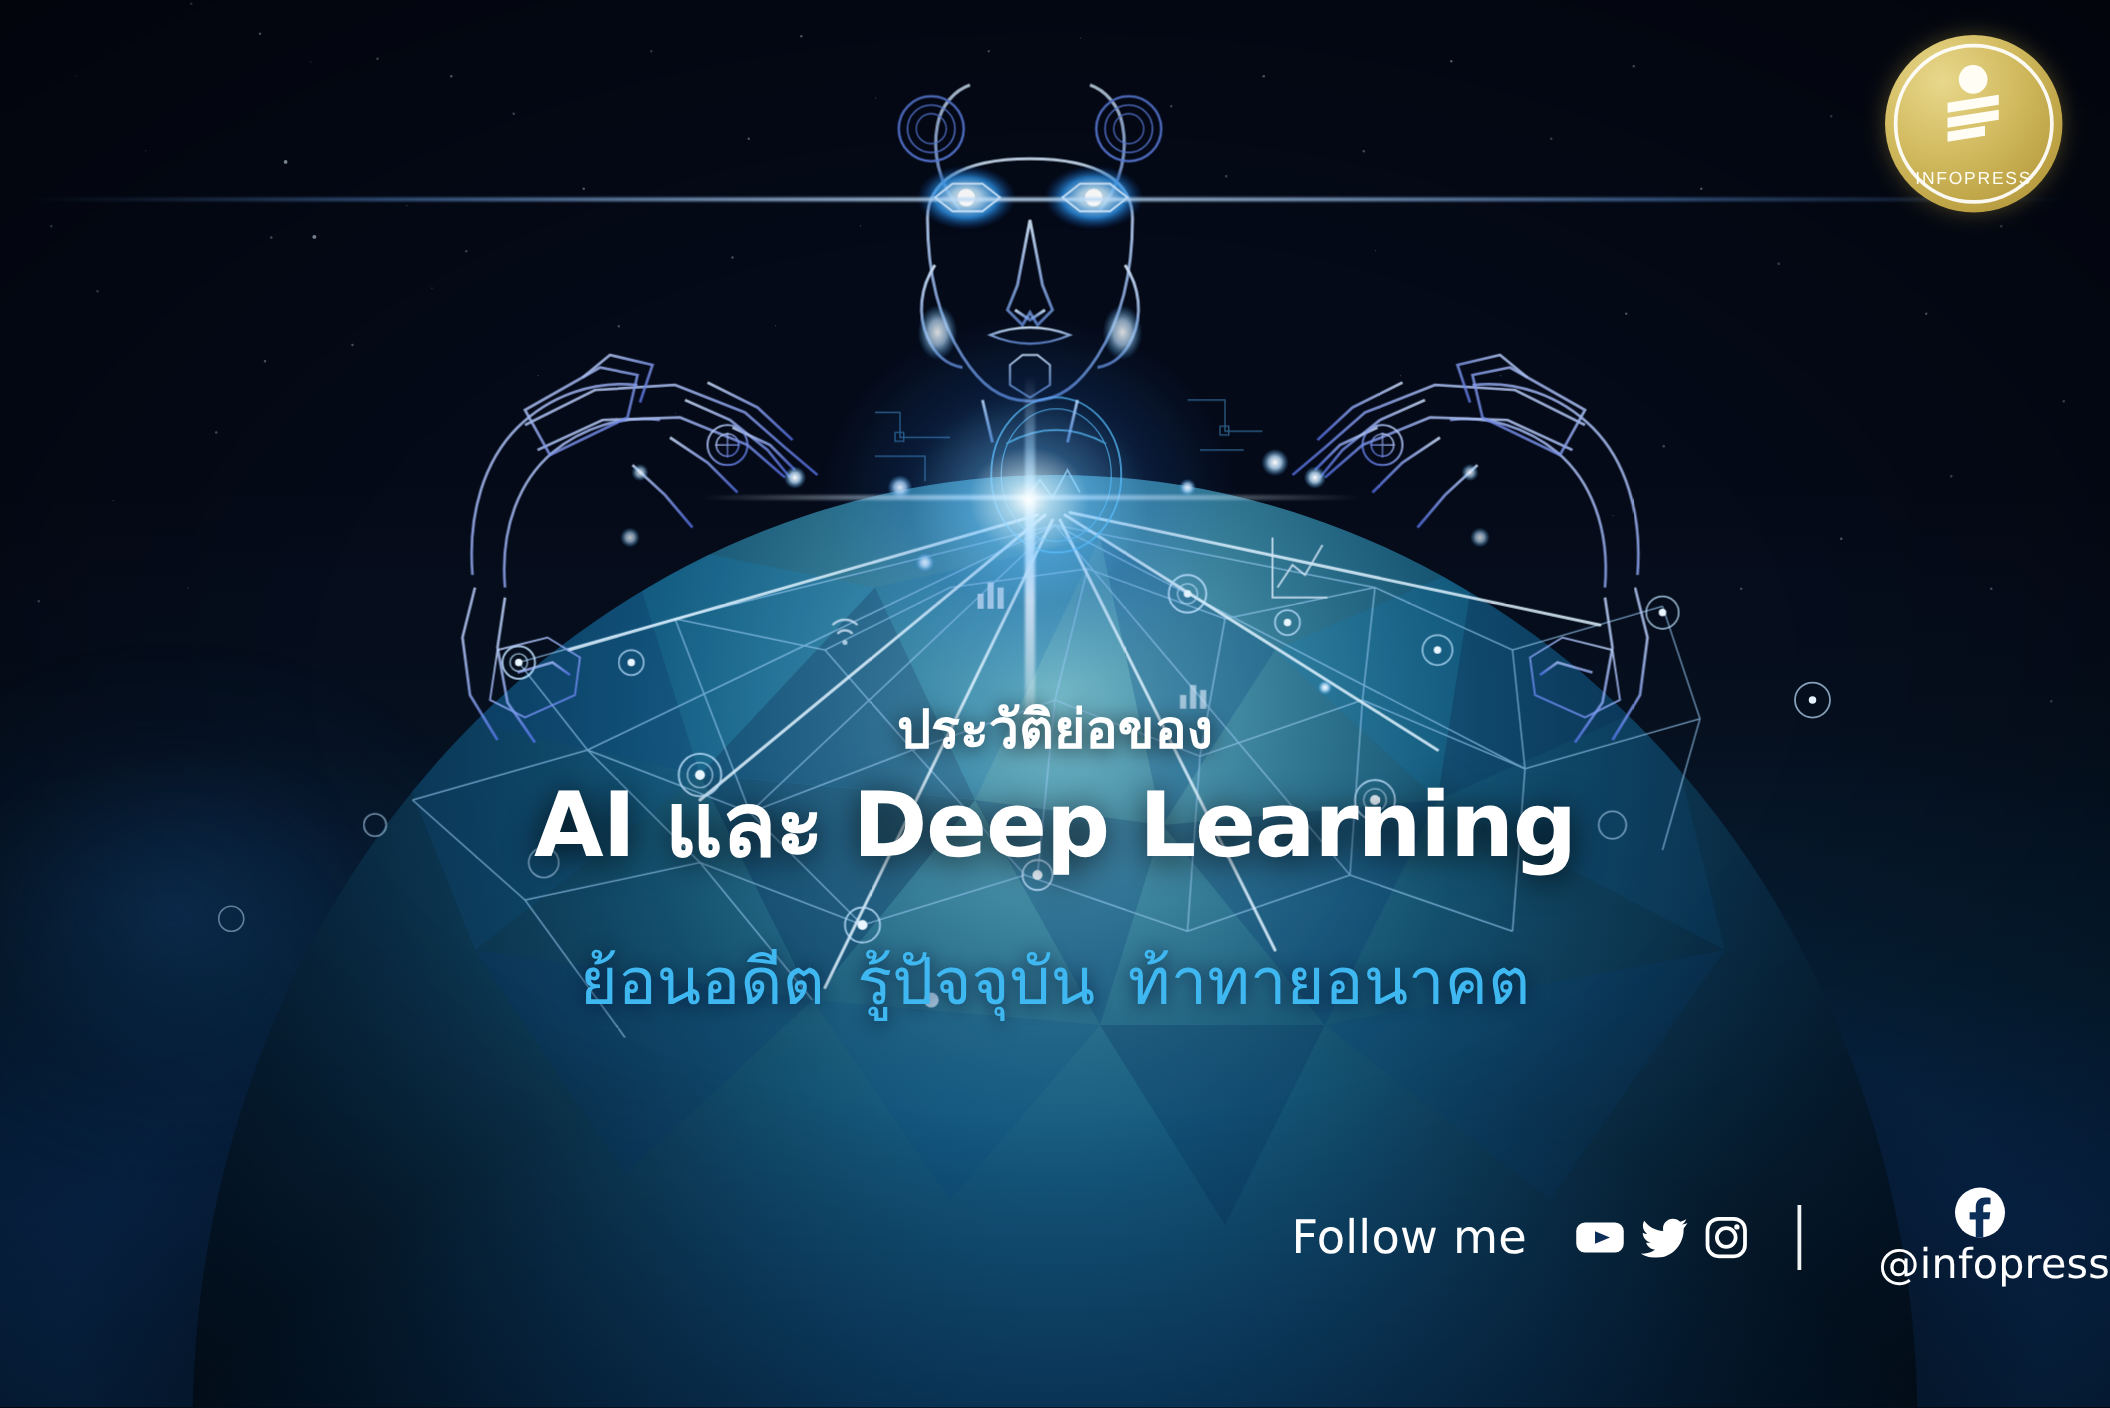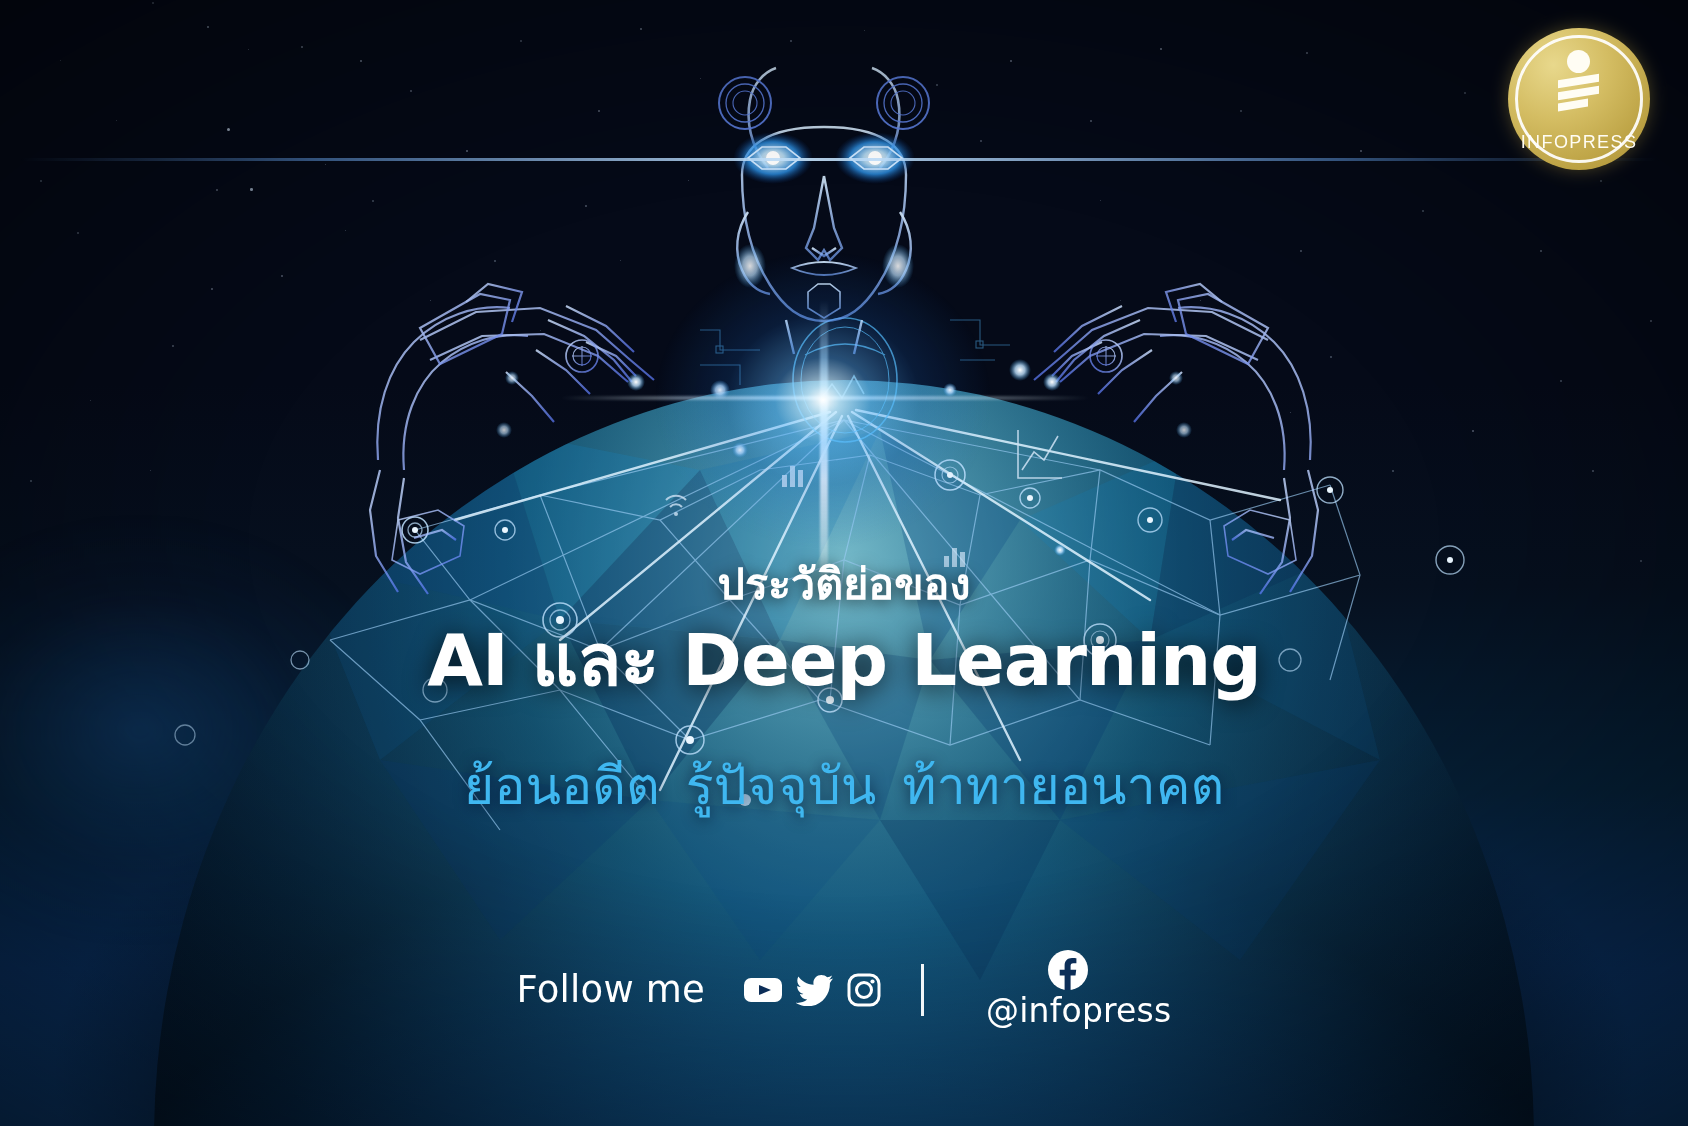--- a/index.html
+++ b/index.html
@@ -83,21 +83,21 @@
   .logo-mark{position:relative;width:46px;height:62px;margin-top:4px;}
   .logo-dot{
     position:absolute;left:11px;top:0;width:23px;height:23px;border-radius:50%;
     background:#fffdf4;
   }
   .logo-bar{position:absolute;background:#fffdf4;height:8px;transform:skewY(-9deg);}
   .logo-bar.b1{left:2px;top:27px;width:41px;}
   .logo-bar.b2{left:2px;top:39px;width:41px;}
   .logo-bar.b3{left:2px;top:51px;width:30px;}
   .logo-text{
-    position:relative;color:#fffdf4;font-size:18px;letter-spacing:1.4px;font-weight:400;margin-top:20px;
+    position:relative;color:#fffdf4;font-size:14px;letter-spacing:1.4px;font-weight:400;margin-top:20px;
     font-family:"Liberation Sans",sans-serif;
   }
 
   
   .copy{position:absolute;left:0;right:0;top:560px;text-align:center;}
   .kicker{
     color:#ffffff;font-size:43px;line-height:1.15;font-weight:700;
     font-family:"DejaVu Sans","Liberation Sans",sans-serif;
     text-shadow:0 2px 16px rgba(0,0,0,.75);
     margin:0;
@@ -113,21 +113,21 @@
     color:#3fb7f0;font-size:52px;line-height:1.2;font-weight:400;
     font-family:"DejaVu Sans","Liberation Sans",sans-serif;
     text-shadow:0 2px 14px rgba(0,20,50,.8);
     margin:56px 0 0 0;white-space:nowrap;
   }
   .subhead .gap{display:inline-block;width:26px;}
 
   
   .footer{
     position:absolute;left:0;right:0;bottom:96px;
-    display:flex;align-items:center;justify-content:center;gap:12px;
+    display:flex;align-items:center;justify-content:flex-end;gap:12px;
   }
   .follow-label{
     color:#fff;font-size:37px;font-weight:400;letter-spacing:.2px;
     font-family:"DejaVu Sans","Liberation Sans",sans-serif;
     margin-right:26px;
   }
   .soc-group{display:flex;align-items:center;gap:13px;}
   .handle{
     color:#fff;font-size:33px;font-weight:400;margin-left:22px;letter-spacing:.2px;
     font-family:"DejaVu Sans","Liberation Sans",sans-serif;

